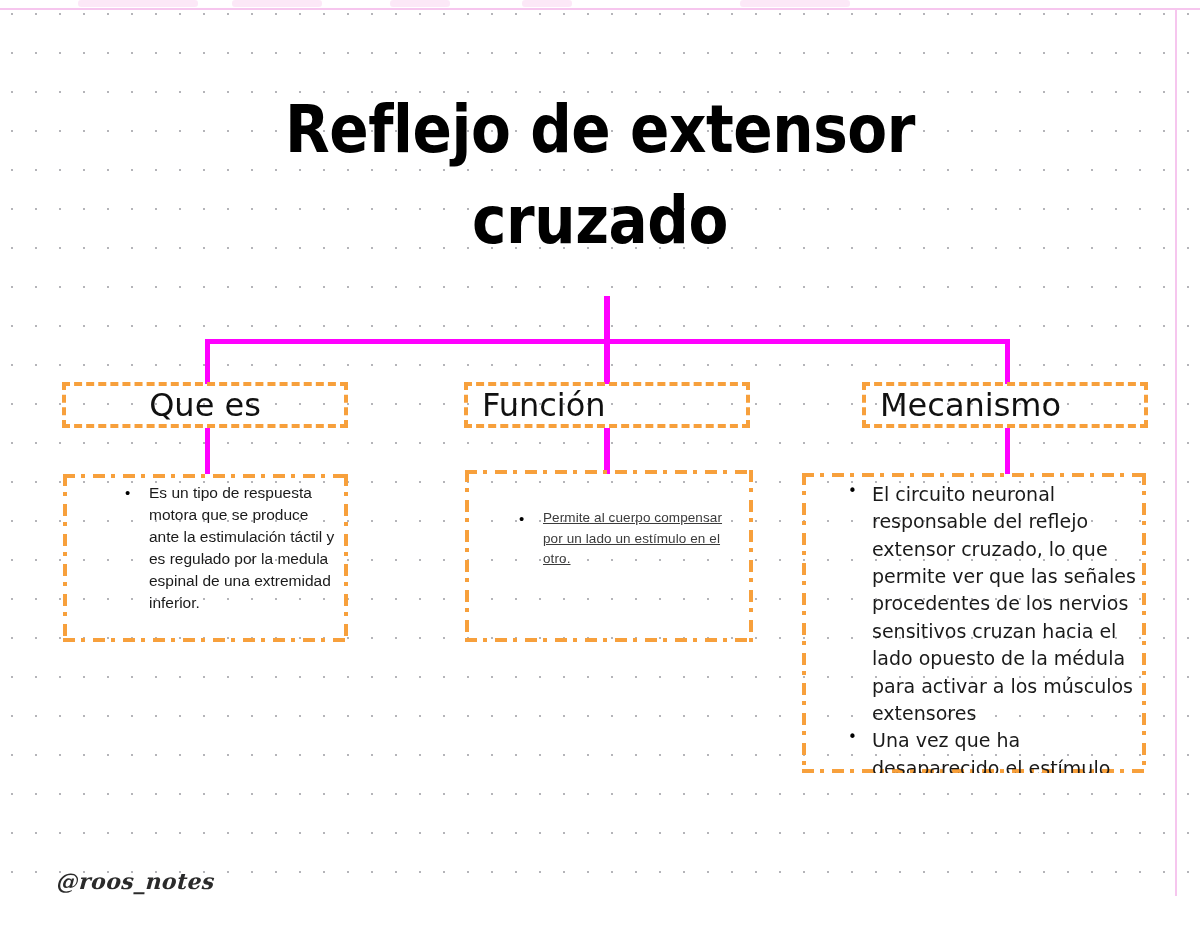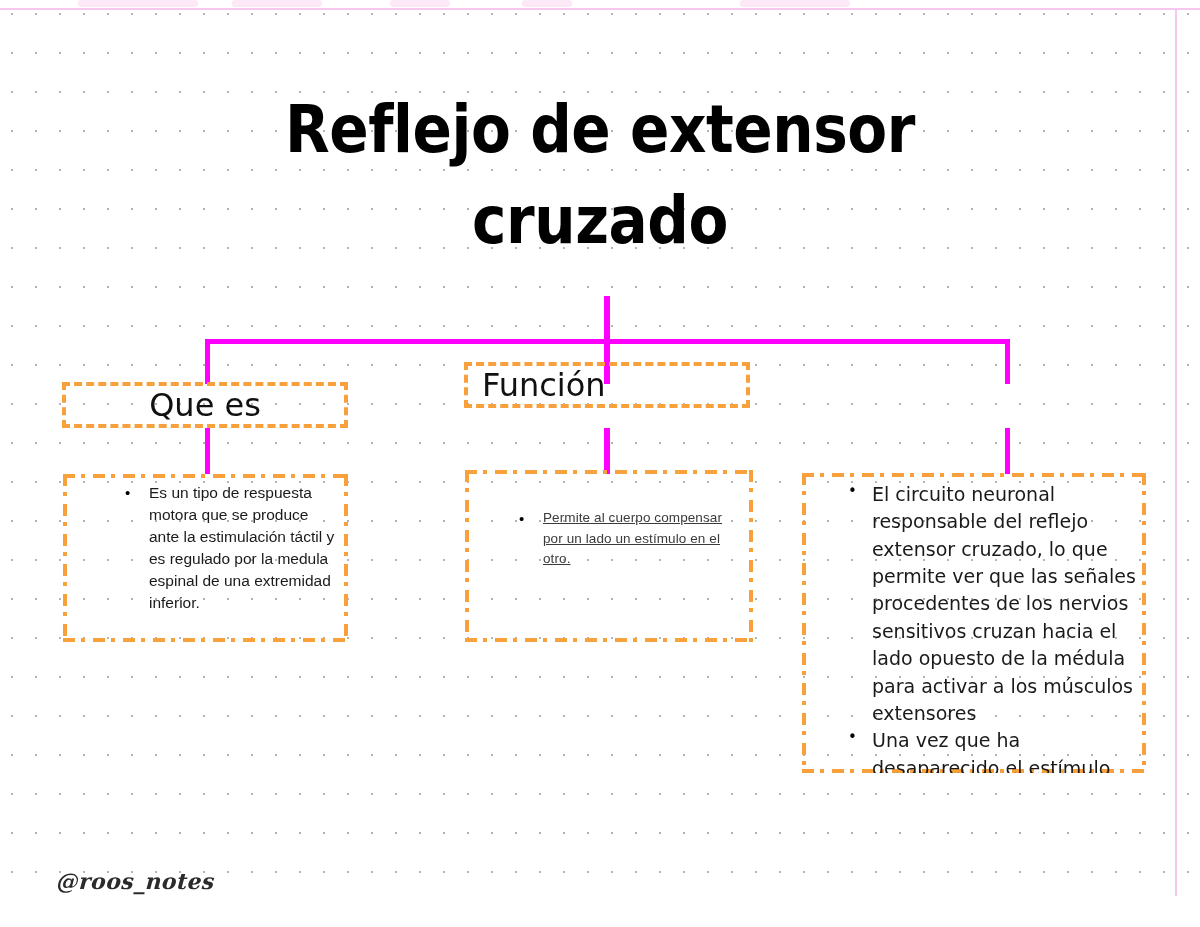--- a/index.html
+++ b/index.html
@@ -194,30 +194,33 @@
   <div class="hdr-box" style="left:62px; top:382px; width:286px; height:46px; justify-content:center;">
     <span class="hdr-text">Que es</span>
   </div>
 
   <div class="body-box dashdot" style="left:63px; top:474px; width:285px; height:168px;">
     <ul class="bullets txt-a" style="margin:8px 10px 0 56px;">
       <li>Es un tipo de respuesta motora que se produce ante la estimulación táctil y es regulado por la medula espinal de una extremidad inferior.</li>
     </ul>
   </div>
 
-  <div class="hdr-box" style="left:464px; top:362px; width:286px; height:46px; justify-content:flex-start; padding-left:14px;">
+  <div class="hdr-box" style="left:464px; top:382px; width:286px; height:46px; justify-content:flex-start; padding-left:14px;">
     <span class="hdr-text">Función</span>
   </div>
 
   <div class="body-box dashdot" style="left:465px; top:470px; width:288px; height:172px;">
     <ul class="bullets txt-b" style="margin:38px 18px 0 48px;text-decoration:underline;">
       <li>Permite al cuerpo compensar por un lado un estímulo en el otro.</li>
     </ul>
   </div>
 
+  <div class="hdr-box" style="left:862px; top:382px; width:286px; height:46px; justify-content:flex-start; padding-left:14px;">
+    <span class="hdr-text">Mecanismo</span>
+  </div>
 
   <div class="body-box dashdot" style="left:802px; top:473px; width:344px; height:300px;">
     <ul class="bullets txt-c" style="margin:8px 8px 0 40px;">
       <li>El circuito neuronal responsable del reflejo extensor cruzado, lo que permite ver que las señales procedentes de los nervios sensitivos cruzan hacia el lado opuesto de la médula para activar a los músculos extensores</li>
       <li>Una vez que ha desaparecido el estímulo doloroso, el reflejo extensor cruzado desaparece también</li>
     </ul>
   </div>
 
   <div class="signature">@roos_notes</div>
 

